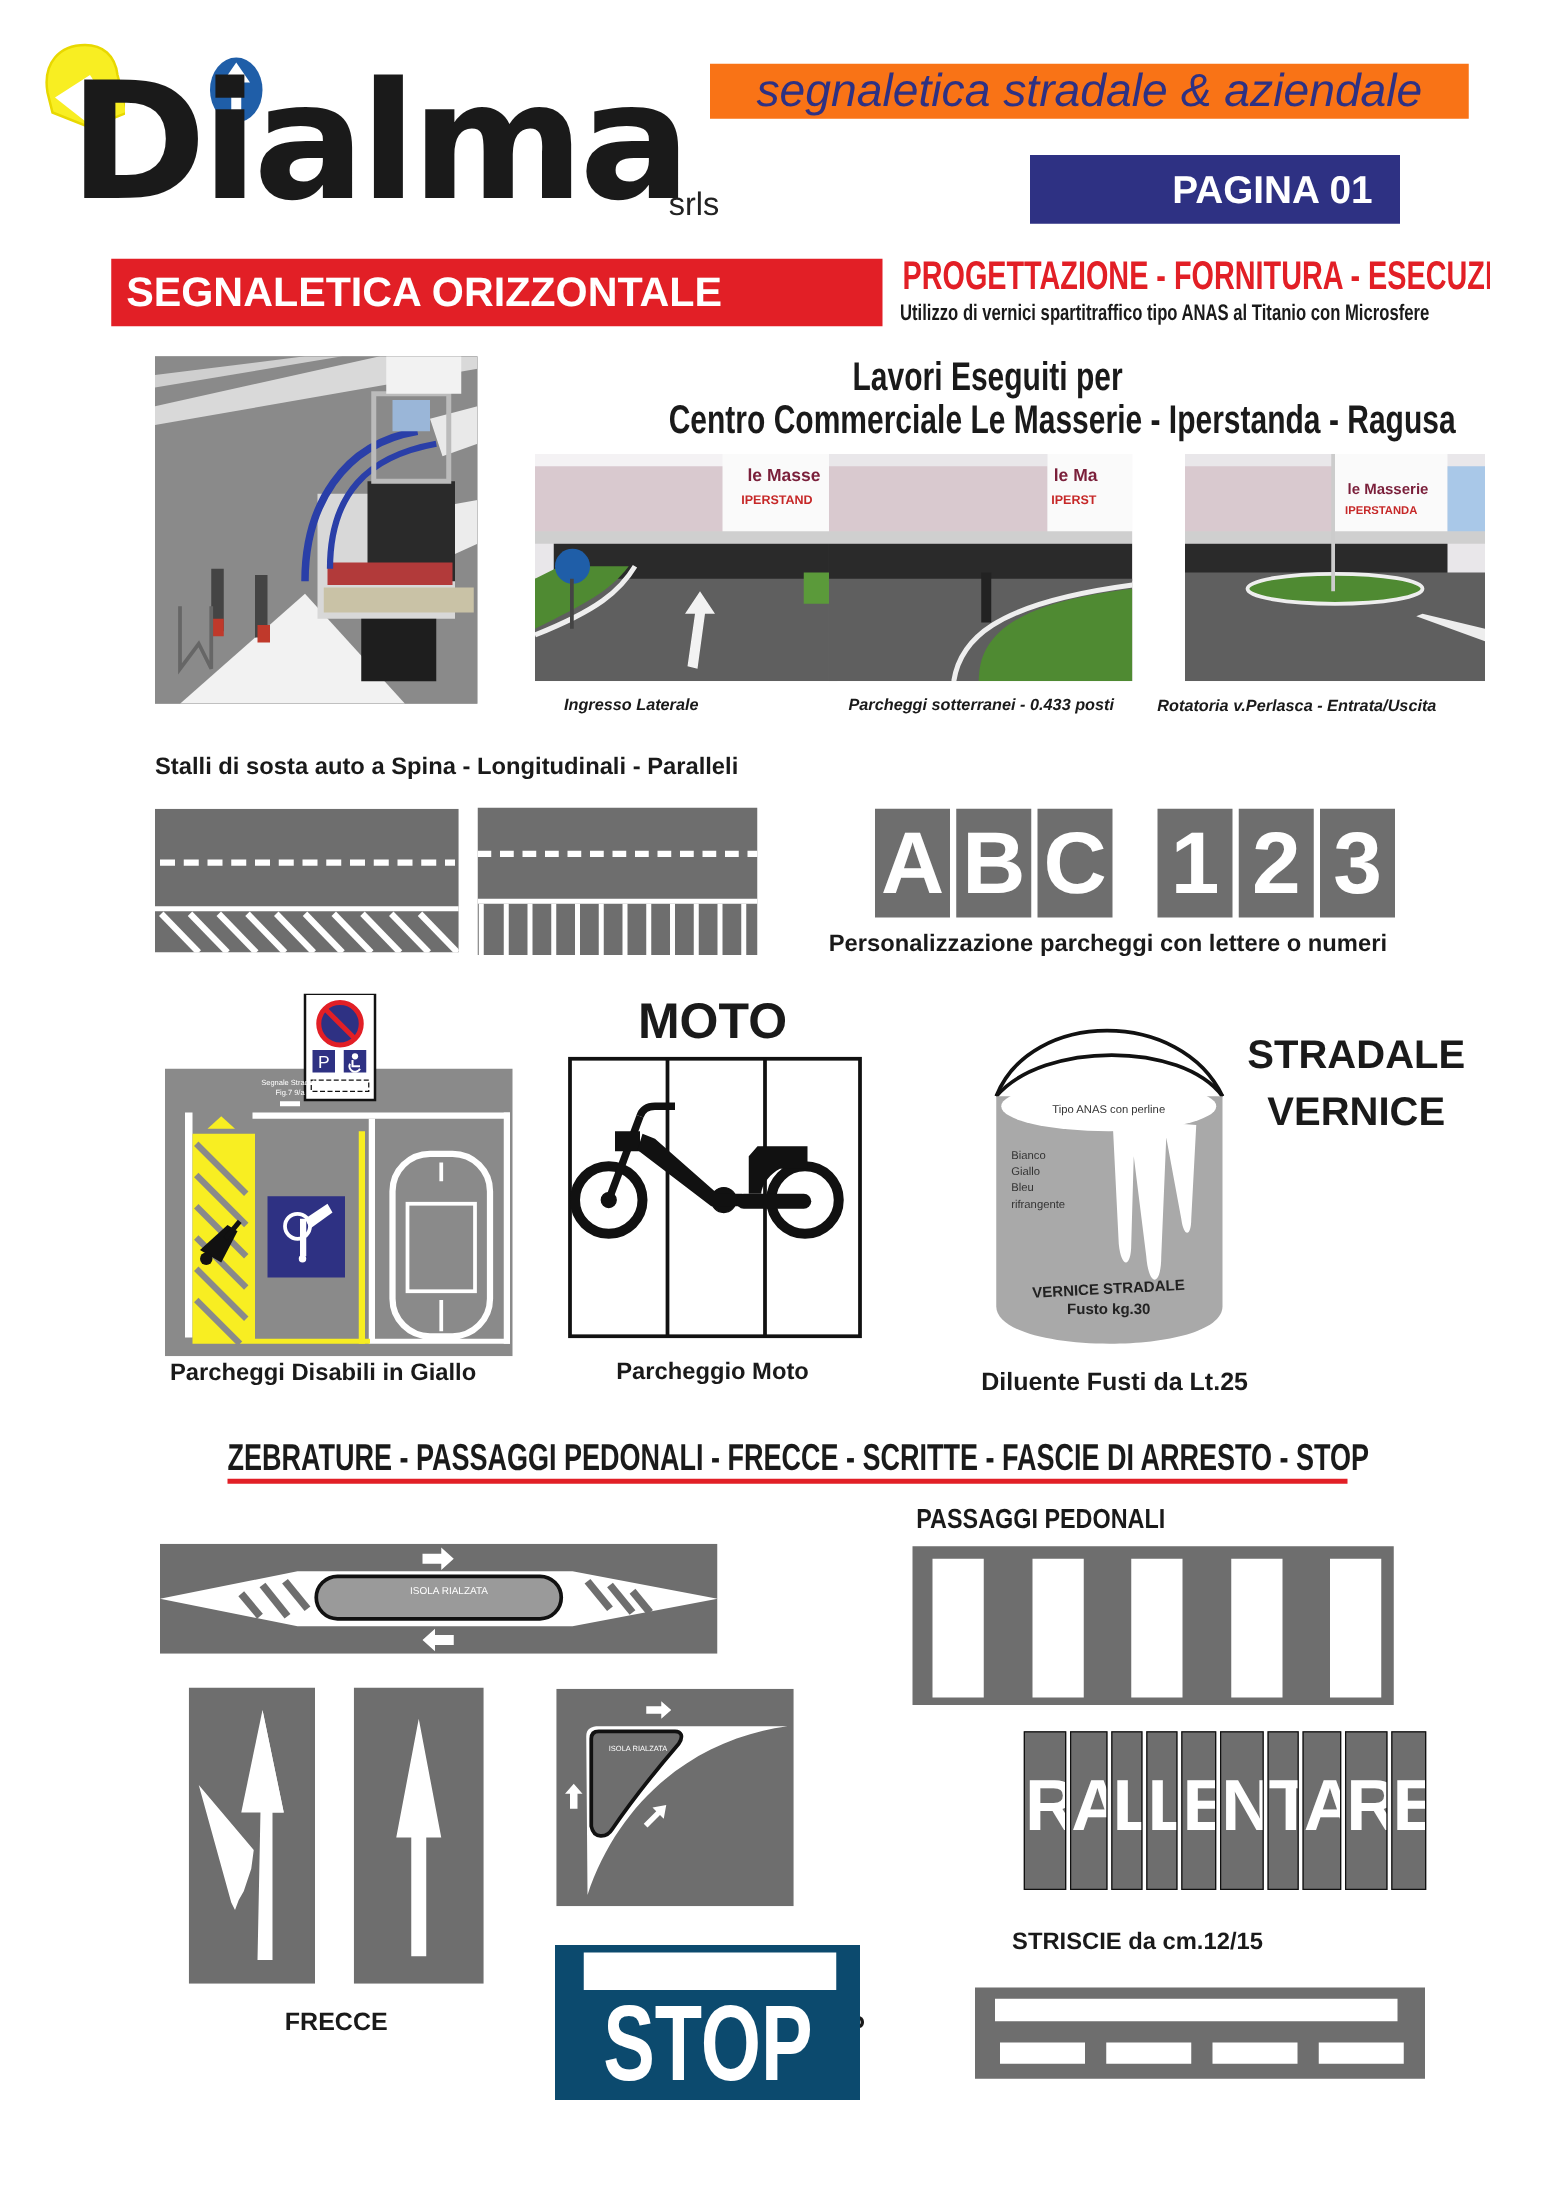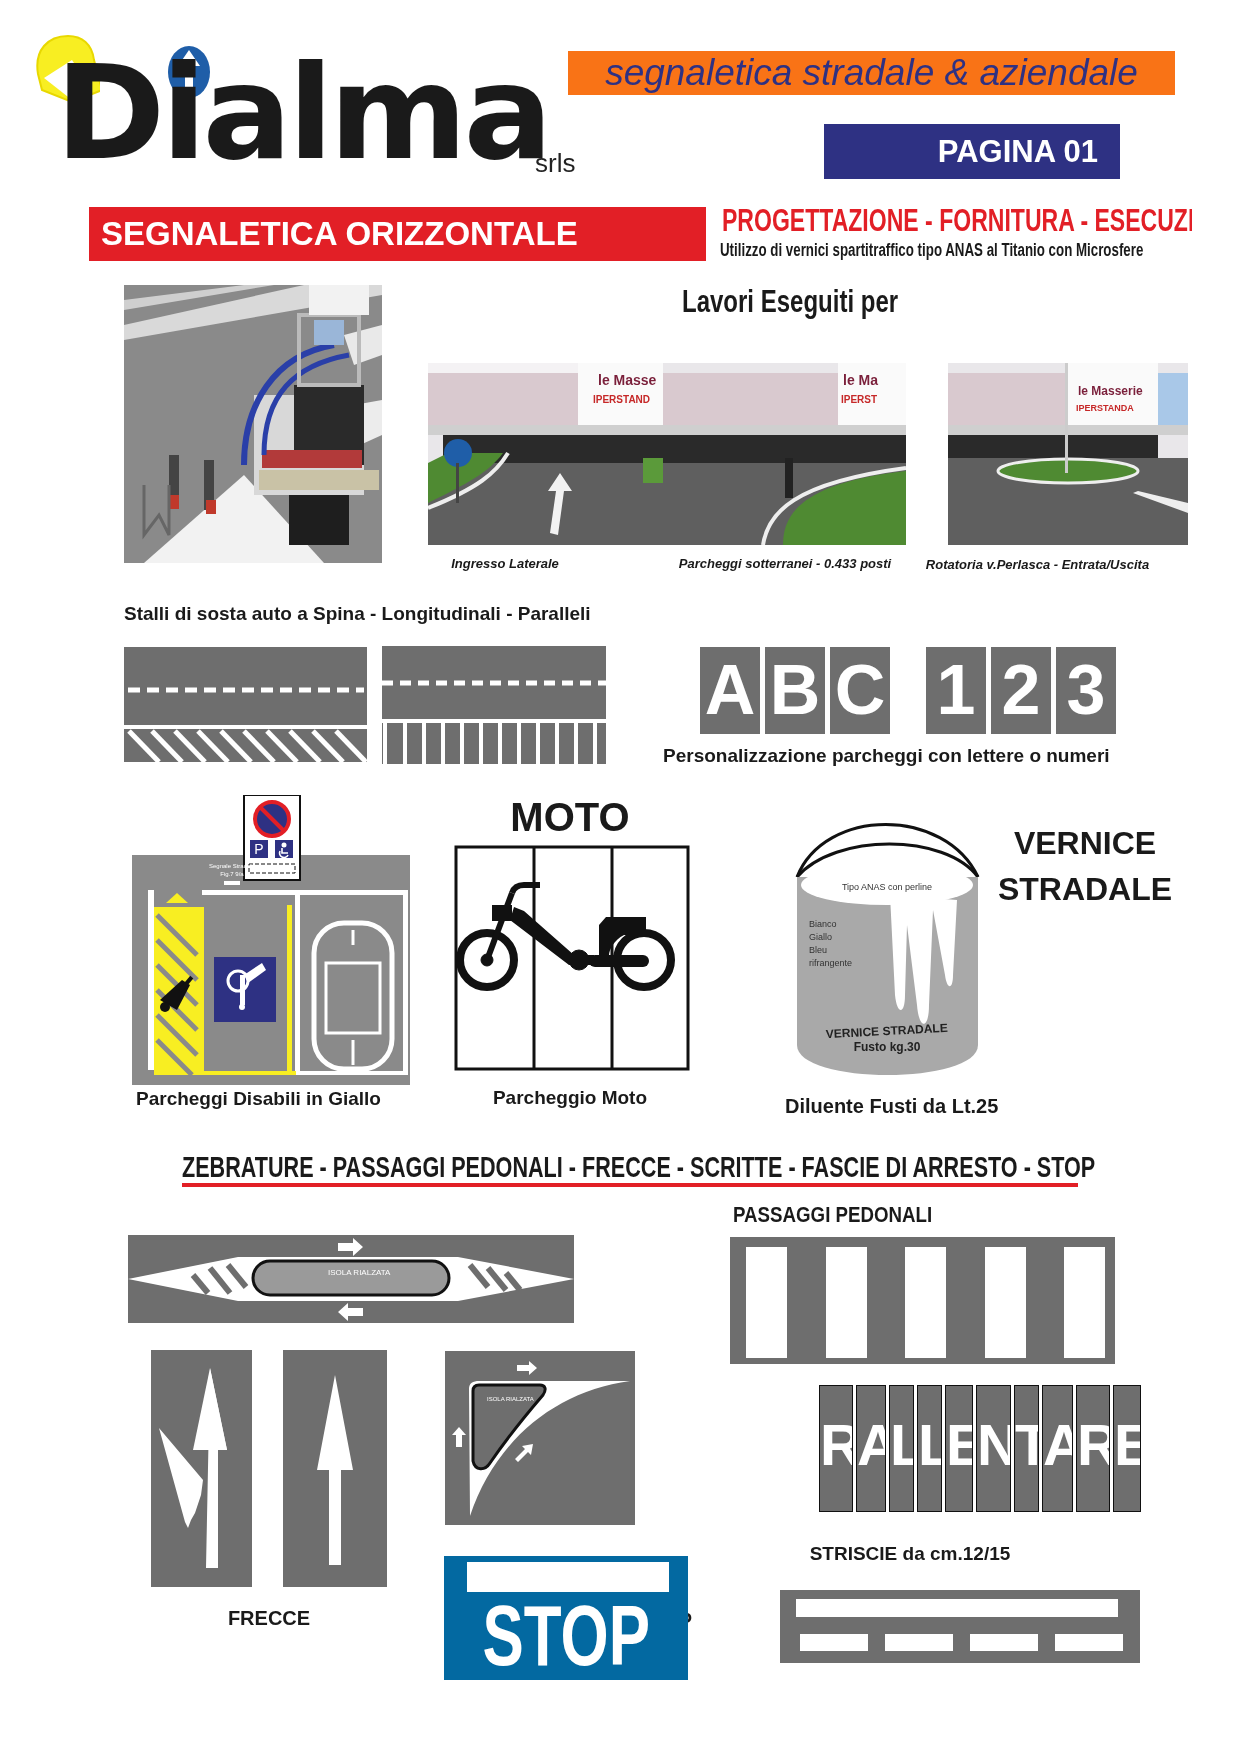--- a/index.html
+++ b/index.html
@@ -70,20 +70,23 @@
     <rect x="45" y="210" width="10" height="14" fill="#c0392b"></rect>
     <rect x="82" y="215" width="10" height="14" fill="#c0392b"></rect>
     <path d="M20 200 L20 250 L35 230 L45 250 L45 200" stroke="#666" stroke-width="3" fill="none"></path>
   </svg>
 </div>
 
 <div class="abs center" style="left:430px;top:283px;width:720px;">
   <div style="height:34px;overflow:visible;">
     <span class="cond bold" style="font-size:32px;transform:scaleX(0.75);transform-origin:center top;">Lavori Eseguiti per</span>
   </div>
+  <div style="height:34px;overflow:visible;">
+    <span class="cond bold" style="font-size:32px;transform:scaleX(0.75);transform-origin:center top;">Centro Commerciale Le Masserie - Iperstanda - Ragusa</span>
+  </div>
 </div>
 
 <div class="photo" style="left:428px;top:363px;width:242px;height:182px;">
   <svg width="242" height="182" viewBox="0 0 242 182">
     <rect width="242" height="182" fill="#e9e7ea"></rect>
     <rect x="0" y="0" width="242" height="62" fill="#f4f2f4"></rect>
     <rect x="0" y="10" width="160" height="55" fill="#d9c9cf"></rect>
     <rect x="150" y="0" width="92" height="70" fill="#fafafa"></rect>
     <text x="170" y="22" font-size="14" font-weight="bold" fill="#7a1f3a" font-family="Liberation Sans, sans-serif">le Masse</text>
     <text x="165" y="40" font-size="10" font-weight="bold" fill="#c62828" font-family="Liberation Sans, sans-serif">IPERSTAND</text>
@@ -277,22 +280,22 @@
     <text x="92" y="75" font-size="9" text-anchor="middle" fill="#333" font-family="Liberation Sans, sans-serif">Tipo ANAS con perline</text>
     <text x="14" y="112" font-size="9" fill="#333" font-family="Liberation Sans, sans-serif">Bianco</text>
     <text x="14" y="125" font-size="9" fill="#333" font-family="Liberation Sans, sans-serif">Giallo</text>
     <text x="14" y="138" font-size="9" fill="#333" font-family="Liberation Sans, sans-serif">Bleu</text>
     <text x="14" y="151" font-size="9" fill="#333" font-family="Liberation Sans, sans-serif">rifrangente</text>
     <text x="92" y="220" font-size="12" font-weight="bold" text-anchor="middle" fill="#222" font-family="Liberation Sans, sans-serif" transform="rotate(-3 92 220)">VERNICE STRADALE</text>
     <text x="92" y="236" font-size="12" font-weight="bold" text-anchor="middle" fill="#222" font-family="Liberation Sans, sans-serif">Fusto kg.30</text>
   </svg>
 </div>
 <div class="abs bold center" style="left:985px;top:820px;width:200px;font-size:32px;line-height:46px;">
+  <div>STRADALE</div>
   <div>VERNICE</div>
-  <div>STRADALE</div>
 </div>
 <div class="abs bold" style="left:785px;top:1095px;font-size:20px;">Diluente Fusti da Lt.25</div>
 
 <div class="abs" style="left:182px;top:1150px;width:900px;height:32px;overflow:visible;">
   <span class="cond bold" style="font-size:30px;transform:scaleX(0.72);">ZEBRATURE - PASSAGGI PEDONALI - FRECCE - SCRITTE -  FASCIE DI ARRESTO - STOP</span>
 </div>
 <div class="abs" style="left:182px;top:1183px;width:896px;height:4px;background:#e21f26;"></div>
 
 <div class="abs" style="left:128px;top:1235px;width:446px;height:88px;">
   <svg width="446" height="88" viewBox="0 0 446 88">
@@ -348,21 +351,21 @@
     <text x="42" y="50" font-size="6" fill="#fff" font-family="Liberation Sans, sans-serif">ISOLA RIALZATA</text>
     <polygon points="72,14 84,14 84,10 92,17 84,24 84,20 72,20" fill="#fff"></polygon>
     <polygon points="11,96 11,84 7,84 14,76 21,84 17,84 17,96" fill="#fff"></polygon>
     <polygon points="70,108 80,98 77,95 88,93 86,104 83,101 73,111" fill="#fff"></polygon>
   </svg>
 </div>
 
 <div class="abs bold" style="left:472px;top:1608px;">
   <span class="cond" style="font-size:22px;transform:scaleX(0.85);">FASCIE ARRESTO-STOP</span>
 </div>
-<div class="abs" style="left:444px;top:1556px;width:244px;height:124px;background:#0369a1;">
+<div class="abs" style="left:444px;top:1556px;width:244px;height:124px;background:#0c4a6e;">
   <div class="abs" style="left:23px;top:6px;width:202px;height:30px;background:#fff;"></div>
   <div class="abs center" style="left:0;top:36px;width:244px;height:86px;overflow:hidden;">
     <span class="cond bold" style="font-size:86px;line-height:86px;color:#fff;transform:scaleX(0.72);transform-origin:center top;">STOP</span>
   </div>
 </div>
 
 <div class="abs" style="left:819px;top:1385px;display:flex;gap:3px;">
   <div class="gray center bold" style="width:32px;height:125px;border:1px solid #111;color:#fff;font-size:58px;line-height:118px;overflow:hidden;">R</div>
   <div class="gray center bold" style="width:28px;height:125px;border:1px solid #111;color:#fff;font-size:58px;line-height:118px;overflow:hidden;">A</div>
   <div class="gray center bold" style="width:23px;height:125px;border:1px solid #111;color:#fff;font-size:58px;line-height:118px;overflow:hidden;">L</div>

